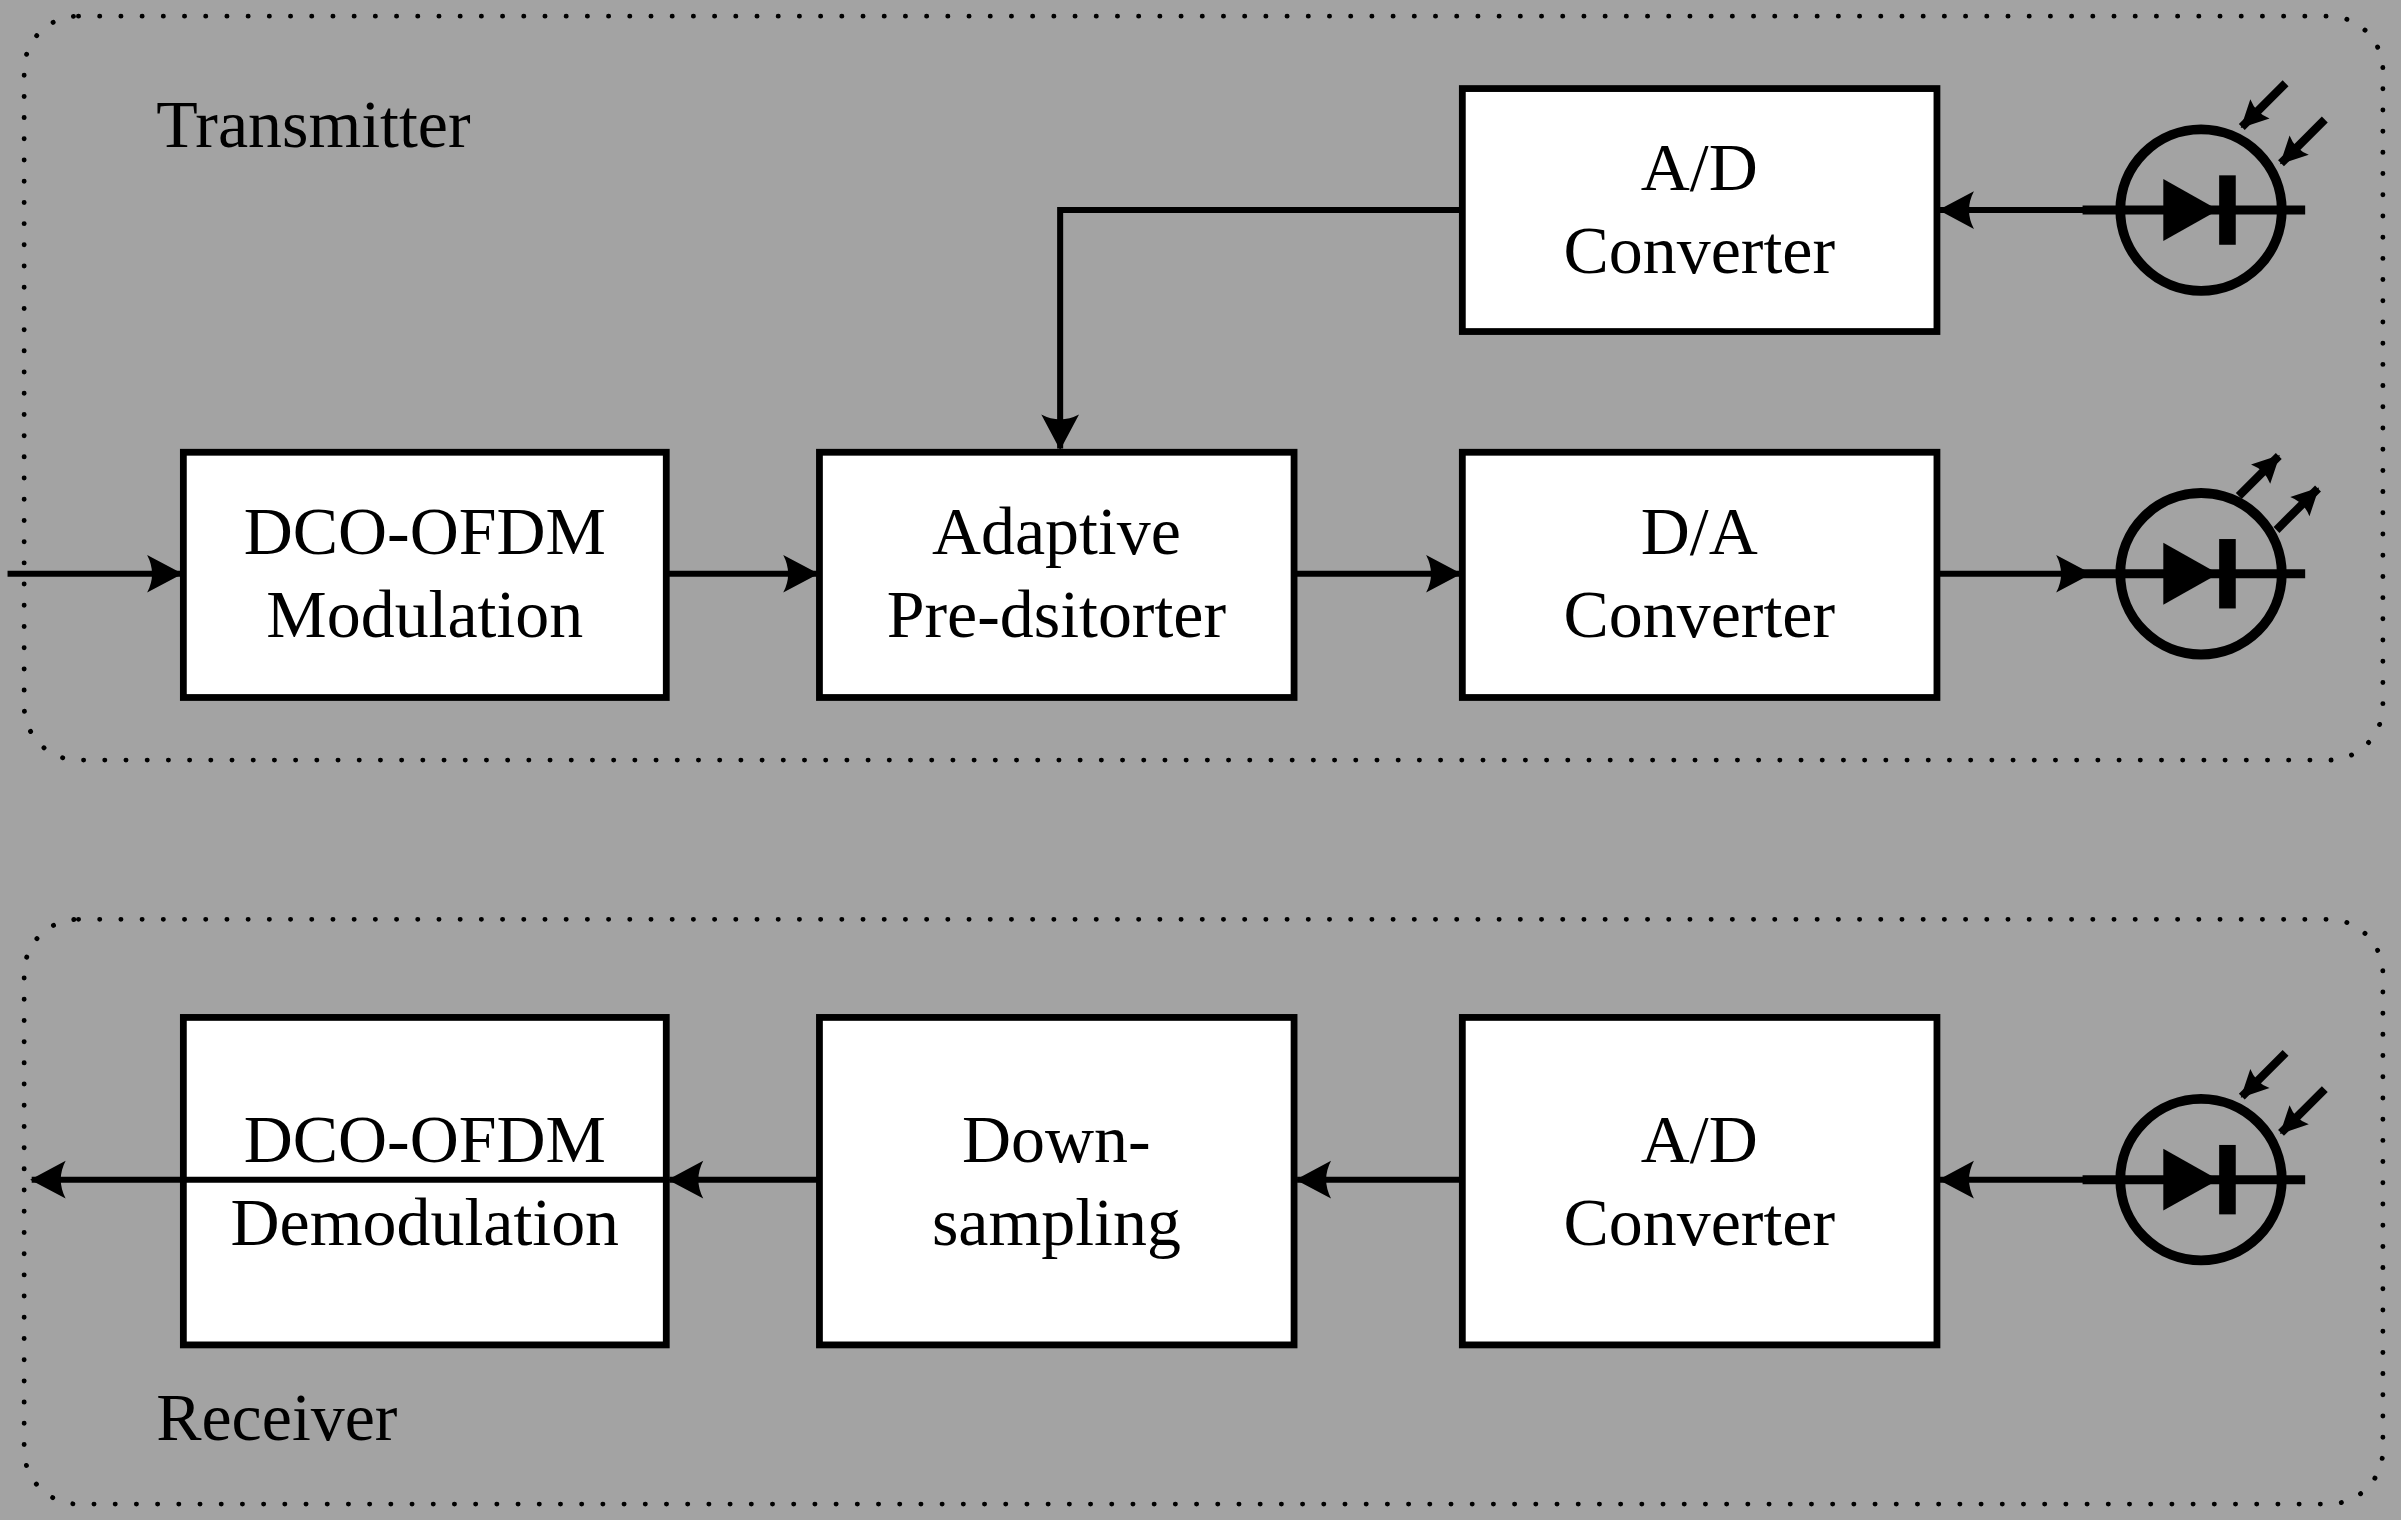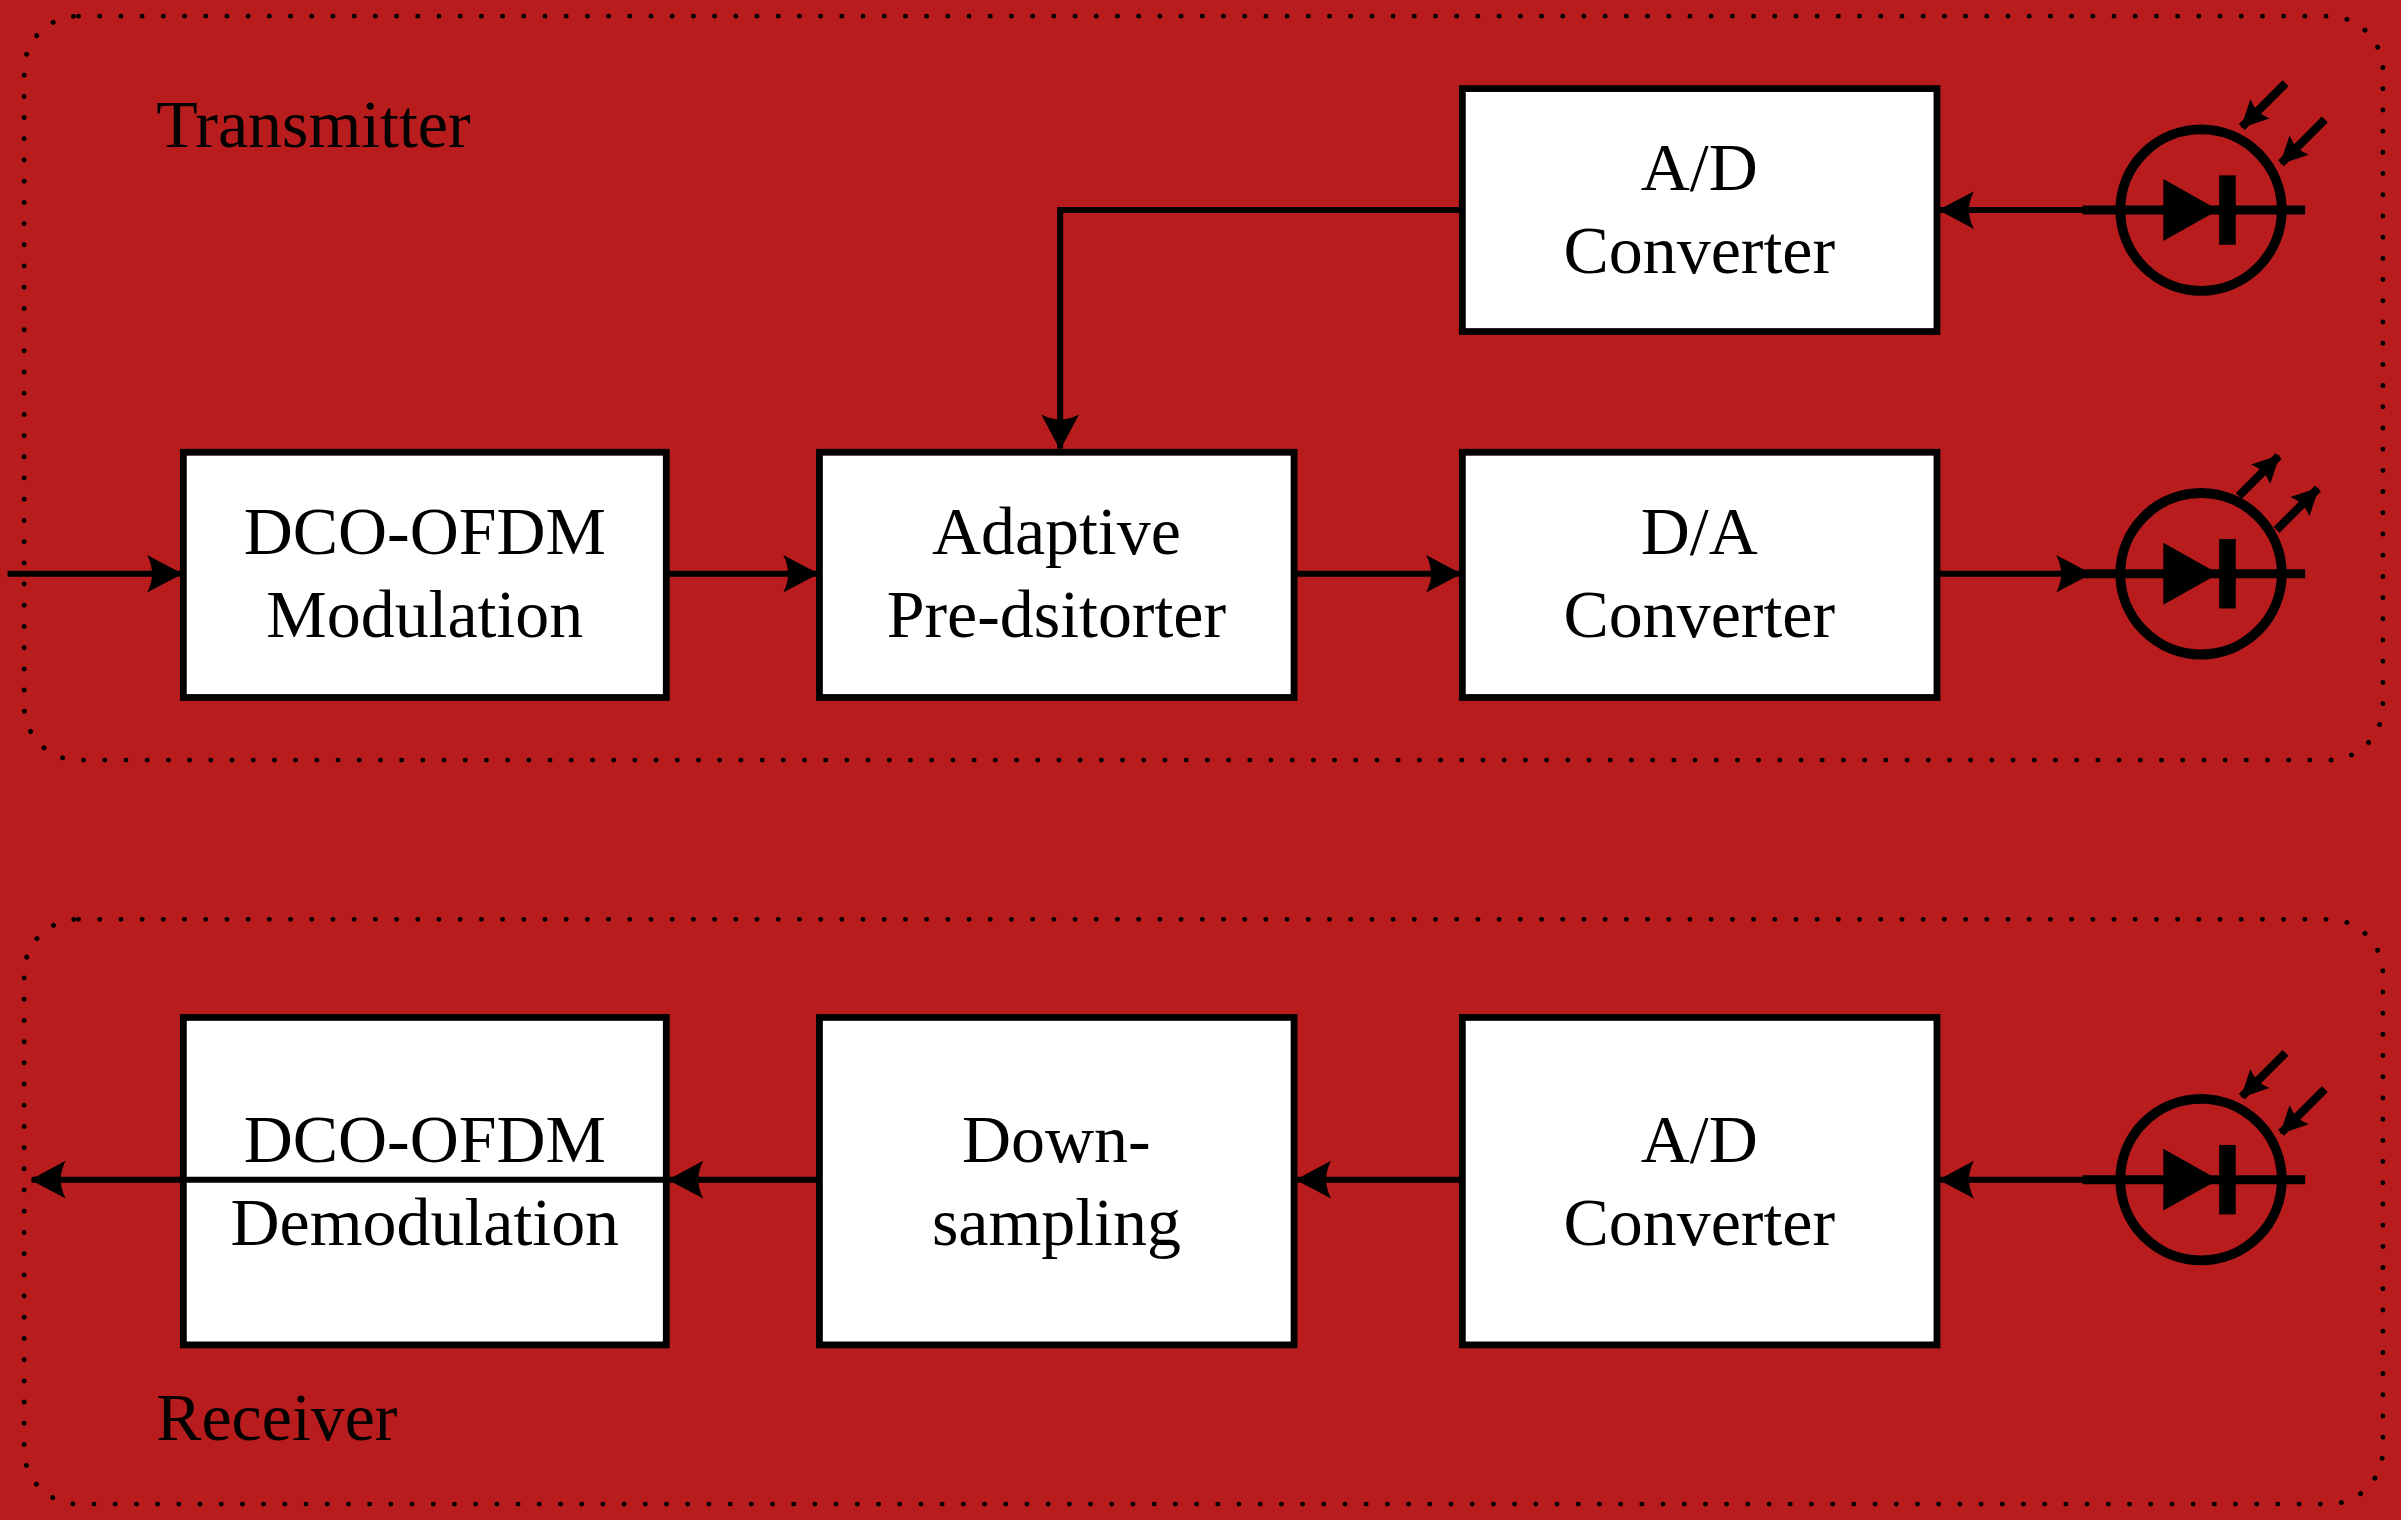--- a/index.html
+++ b/index.html
@@ -4,21 +4,21 @@
 <style>
   html, body {
     margin: 0;
     padding: 0;
     background: #ffffff;
   }
   .stage {
     position: relative;
     width: 2401px;
     height: 1521px;
-    background: #b91c1c;
+    background: #a3a3a3;
     font-family: "Liberation Serif", "DejaVu Serif", serif;
   }
   svg { display: block; }
   .box {
     fill: #ffffff;
     stroke: #000000;
     stroke-width: 9;
   }
   .dotted-boundary {
     fill: none;

